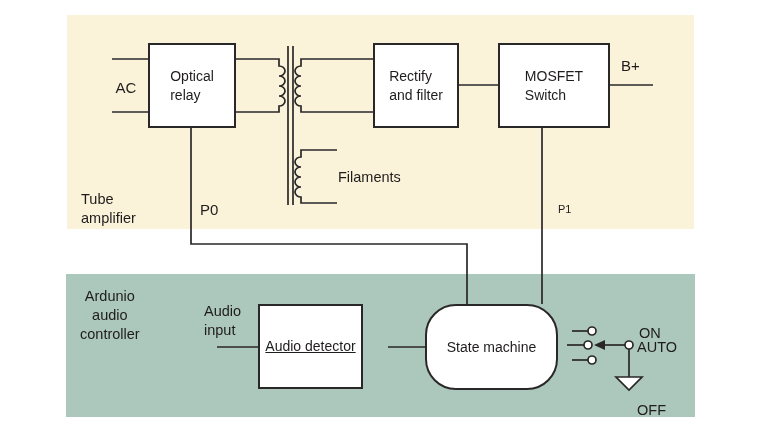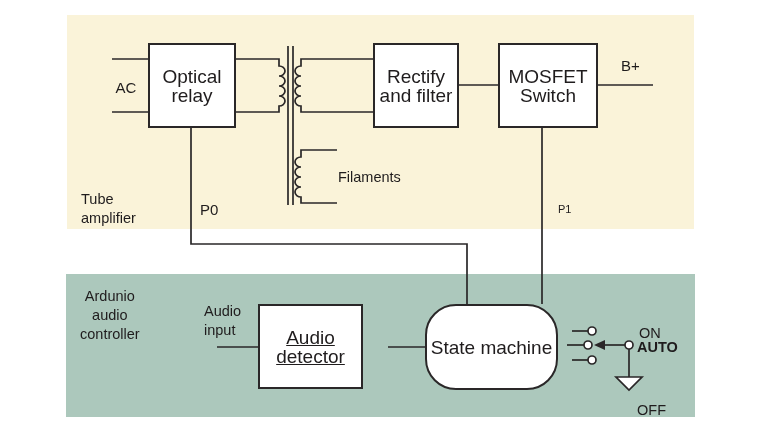--- a/index.html
+++ b/index.html
@@ -4,21 +4,21 @@
 <style>
   html,body{margin:0;padding:0;background:#ffffff;}
   .canvas{
     position:relative;width:765px;height:435px;background:#ffffff;
     font-family:"Liberation Sans", sans-serif;color:#1f1c1d;overflow:hidden;
   }
   .region{position:absolute;}
   .block{
     position:absolute;box-sizing:border-box;background:#ffffff;
     border:2px solid #2a2728;display:flex;align-items:center;justify-content:center;
-    text-align:center;font-size:19px;line-height:19px;white-space:pre-line;
+    font-size:14px;line-height:19px;white-space:pre-line;
   }
   .lbl{position:absolute;font-size:14.5px;line-height:19px;white-space:pre-line;}
   .lbl.center{text-align:center;}
   svg.wires{position:absolute;left:0;top:0;}
   .wire{stroke:#2a2728;stroke-width:1.7;fill:none;}
   .contact{fill:#ffffff;stroke:#2a2728;stroke-width:1.7;}
   .solid{fill:#2a2728;stroke:none;}
   .gnd{fill:#ffffff;stroke:#2a2728;stroke-width:1.7;}
 </style>
 </head>
@@ -68,21 +68,21 @@
       <polygon class="gnd" points="616,377 642,377 629,390"></polygon>
     </g>
   </svg>
 
   <div class="block" style="left:148px;top:43px;width:88px;height:85px;"><span>Optical
 relay</span></div>
 
   <div class="block" style="left:373px;top:43px;width:86px;height:85px;"><span>Rectify
 and filter</span></div>
 
-  <div class="block" style="left:498px;top:43px;width:100px;height:85px;"><span>MOSFET
+  <div class="block" style="left:498px;top:43px;width:112px;height:85px;"><span>MOSFET
 Switch</span></div>
 
   <div class="block" style="left:258px;top:304px;width:105px;height:85px;text-decoration:underline;"><span>Audio detector</span></div>
 
   <div class="block" style="left:425px;top:304px;width:133px;height:86px;border-radius:31px;"><span>State machine</span></div>
 
   <div class="lbl center" style="left:112px;top:78px;width:28px;font-size:15px;">AC</div>
 
   <div class="lbl" style="left:621px;top:56px;font-size:15px;">B+</div>
 
@@ -96,16 +96,16 @@
 amplifier</div>
 
   <div class="lbl" style="left:80px;top:287px;text-align:center;">Ardunio
 audio
 controller</div>
 
   <div class="lbl" style="left:204px;top:302px;">Audio
 input</div>
 
   <div class="lbl" style="left:639px;top:324px;">ON</div>
-  <div class="lbl" style="left:637px;top:338px;font-weight:bold;">AUTO</div>
+  <div class="lbl" style="left:637px;top:338px;">AUTO</div>
   <div class="lbl" style="left:637px;top:353px;margin-top:48px;">OFF</div>
 
 </div>
 
 </body></html>

